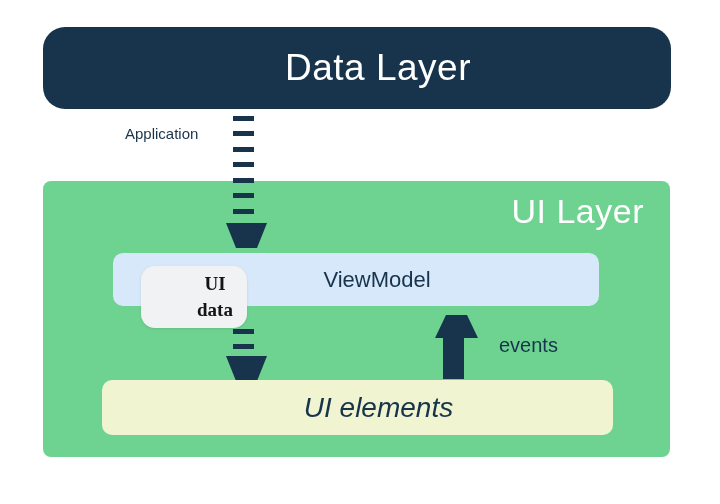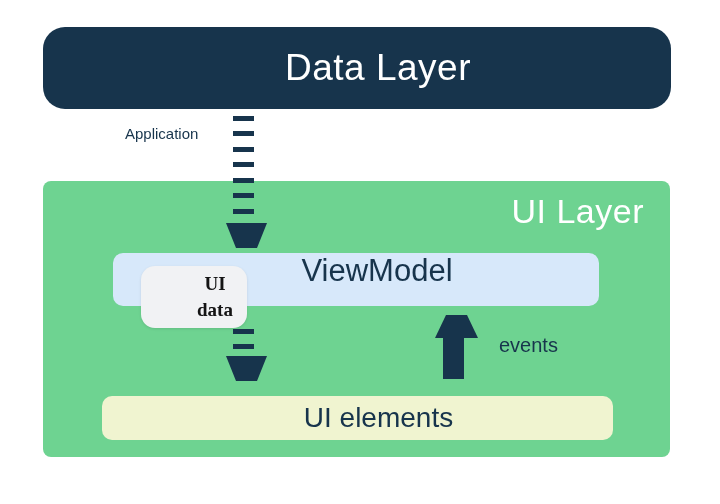--- a/index.html
+++ b/index.html
@@ -27,22 +27,22 @@
     background:var(--green); border-radius:8px;
   }
   .ui-layer-label {
     position:absolute; top:11px; right:26px;
     color:#ffffff; font-size:34px; font-weight:400; letter-spacing:0.5px;
   }
 
   .viewmodel-box {
     left:113px; top:253px; width:486px; height:53px;
     background:var(--blue); border-radius:10px;
-    display:flex; justify-content:center;
-    color:var(--navy); font-size:31px;
+    display:flex; align-items:center; justify-content:center;
+    color:var(--navy); font-size:22px;
   }
 
   .ui-state-box {
     left:141px; top:266px; width:106px; height:62px;
     background:var(--gray); border-radius:14px;
     display:flex; flex-direction:column; align-items:center; justify-content:center;
     font-family:Liberation Serif, serif; font-weight:bold;
     font-size:19px; line-height:26px; color:#141414;
     box-shadow:0 1px 3px rgba(0,0,0,0.10);
   }
@@ -67,24 +67,24 @@
   .tri-up {
     width:0; height:0;
     border-left:11px solid transparent; border-right:11px solid transparent;
     border-bottom:23px solid var(--navy);
   }
   .up-head { left:435px; top:315px; }
 
   .events-label { left:478px; top:334px; color:var(--navy); font-size:20px; }
 
   .ui-elements-box {
-    left:102px; top:396px; width:511px; height:44px;
+    left:102px; top:380px; width:511px; height:55px;
     background:var(--yellow); border-radius:10px;
     display:flex; align-items:center; justify-content:center;
-    color:var(--navy); font-size:28px;
+    color:var(--navy); font-size:28px;font-style:italic;
   }
 </style>
 </head>
 <body>
 
 <div id="canvas">
 
   <div class="abs data-layer-box">
     <span>Data Layer</span>
   </div>

